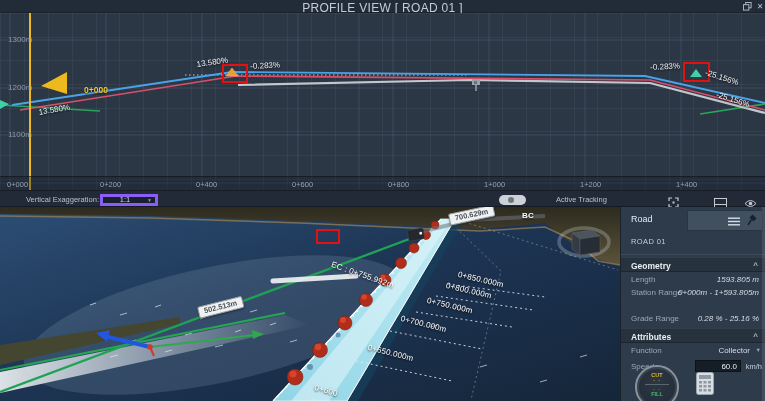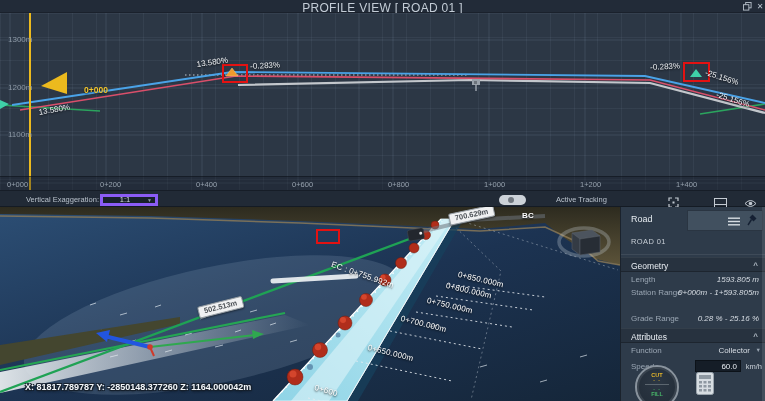--- a/index.html
+++ b/index.html
@@ -46,21 +46,21 @@
   .status{position:absolute;font-size:9px;font-weight:bold;color:#f4f7fa;white-space:nowrap;
      text-shadow:1px 1px 0 #16202c,-1px 1px 0 #16202c,1px -1px 0 #16202c,-1px -1px 0 #16202c,0 1px 3px #000;}
 
   
   #panel{left:620px;top:207px;width:145px;height:194px;background:#2e3b4a;border-left:1px solid #1a222c;overflow:hidden;}
   #panel-title{left:10px;top:7px;font-size:9px;color:#e4eaef;}
   #panel-btnbox{left:66px;top:3px;width:76px;height:21px;background:#41505f;border:1px solid #2a3542;display:flex;align-items:center;justify-content:flex-end;gap:7px;padding-right:5px;}
   #road-name{left:10px;top:30px;font-size:7.5px;color:#c6cdd5;letter-spacing:.4px;}
   .divider{left:0;width:145px;height:1px;background:rgba(255,255,255,.08);}
   .sechdr-row{left:0;width:145px;height:15px;background:rgba(0,0,0,.14);border-top:1px solid rgba(255,255,255,.06);border-bottom:1px solid rgba(0,0,0,.25);}
-  .sechdr{position:absolute;left:10px;top:3px;font-size:8.5px;font-weight:normal;color:#e9eef3;}
+  .sechdr{position:absolute;left:10px;top:3px;font-size:8.5px;font-weight:bold;color:#e9eef3;}
   .chev{position:absolute;right:8px;top:3px;font-size:8px;font-weight:bold;color:#aeb8c2;cursor:pointer;}
   .plabel{position:absolute;left:10px;font-size:8px;color:#9ba7b4;white-space:nowrap;}
   .pval{position:absolute;right:7px;font-size:8px;font-style:italic;color:#d6dce3;white-space:nowrap;}
   #fn-val{right:16px;font-style:normal;cursor:pointer;margin-left:35px;}
   #fn-car{position:absolute;right:5px;top:1px;font-size:5.5px;color:#9aa6b2;cursor:pointer;}
   #speed-box{position:absolute;left:74px;top:-2px;width:46px;height:12px;background:#151d27;border:1px solid #0c1219;
      font-size:8px;color:#e8edf2;text-align:right;padding:1px 3px 0 0;font-style:normal;cursor:text;}
   #speed-unit{position:absolute;right:4px;top:0;font-size:7.5px;color:#c6cdd5;font-style:normal;}
   #gauge{left:14px;top:158px;width:44px;height:44px;border-radius:50%;border:2px solid #89939d;
      background:radial-gradient(circle at 50% 40%,#2c3744,#212b36);box-shadow:inset 0 0 0 2px #39434e;cursor:pointer;
@@ -316,21 +316,20 @@
     <div class="sign" style="left:197px;top:100px;transform:rotate(-14deg);">502.513m</div>
     <div class="sl" style="left:522px;top:4px;font-weight:bold;">BC</div>
     <div class="sl" style="left:333px;top:53px;transform:rotate(19deg);">EC : 0+755.992m</div>
     <div class="sl" style="left:459px;top:63px;transform:rotate(13deg);">0+850.000m</div>
     <div class="sl" style="left:447px;top:74px;transform:rotate(13deg);">0+800.000m</div>
     <div class="sl" style="left:428px;top:89px;transform:rotate(13deg);">0+750.000m</div>
     <div class="sl" style="left:402px;top:107px;transform:rotate(14deg);">0+700.000m</div>
     <div class="sl" style="left:369px;top:136px;transform:rotate(14deg);">0+650.000m</div>
     <div class="sl" style="left:316px;top:176px;transform:rotate(16deg);">0+600</div>
     <div id="red-annot" class="abs"></div>
-    <div class="status" style="left:25px;top:175px;">X: 81817.789787 Y: -2850148.377260 Z: 1164.000042m</div>
   </div>
 
   <div id="panel" class="abs">
     <div id="panel-title" class="abs nw">Road</div>
     <div id="panel-btnbox" class="abs">
       <span style="cursor:pointer;">
         <svg width="12" height="9" viewBox="0 0 12 9">
             <rect x="0" y="0.5" width="12" height="1.4" fill="#d6dce2"></rect>
             <rect x="0" y="3.8" width="12" height="1.4" fill="#d6dce2"></rect>
             <rect x="0" y="7.1" width="12" height="1.4" fill="#d6dce2"></rect>

